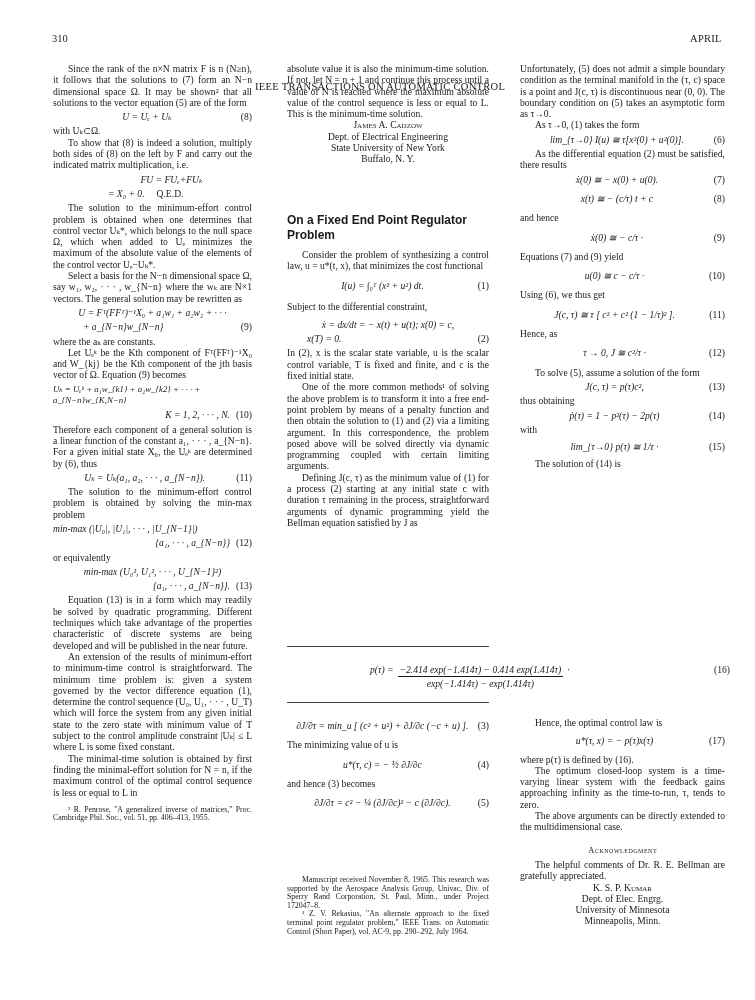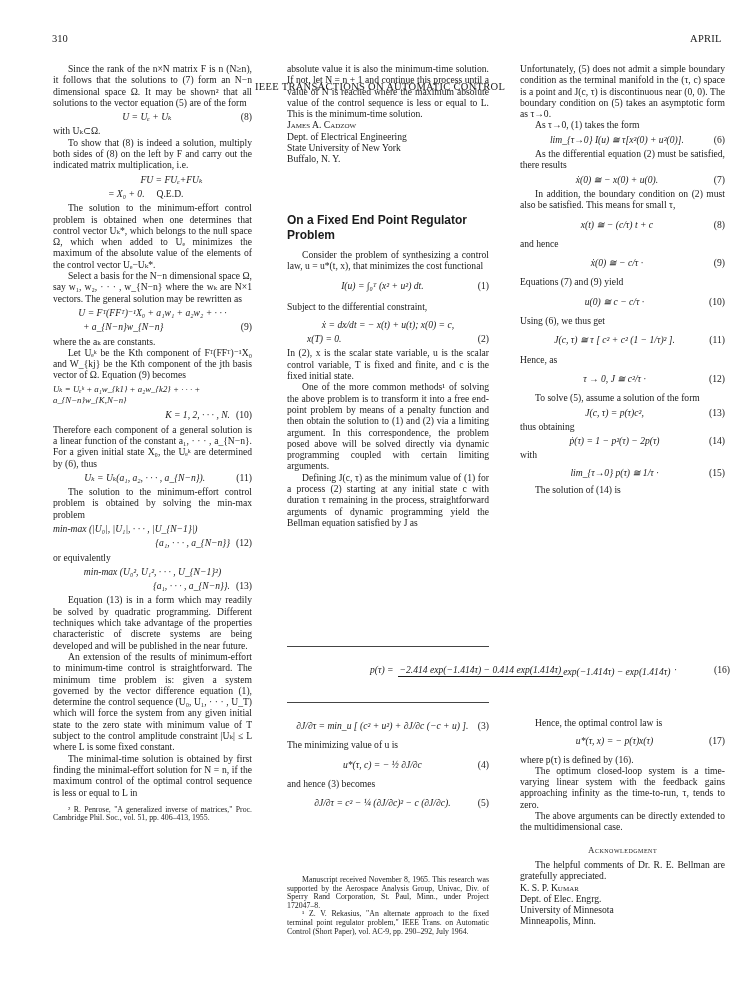--- a/index.html
+++ b/index.html
@@ -11,28 +11,28 @@
   .hdr .mo { position: absolute; left: 690px; top: 0; letter-spacing: 0.3px; }
   .col { position: absolute; top: 63px; font-size: 9.6px; line-height: 11.3px; text-align: justify; }
   .c1 { left: 53px; width: 199px; }
   .c2 { left: 287px; width: 202px; }
   .c3 { left: 520px; width: 205px; }
   p { margin: 0; }
   .ind { text-indent: 15px; }
   .eq { display: flex; justify-content: space-between; align-items: center; margin: 3px 0; font-style: italic; }
   .eq .m { flex: 1; text-align: center; }
   .eq .n { font-style: normal; }
-  .sig { text-align: left; line-height: 11.3px; }
+  .sig { text-align: center; line-height: 11.3px; }
   .sc { font-variant: small-caps; }
   .title { font-family: "Liberation Sans", "DejaVu Sans", sans-serif; font-weight: bold; font-size: 12px; line-height: 15px; margin: 48px 0 6px 0; text-align: left; }
   .fn { font-size: 7.8px; line-height: 8.6px; text-align: justify; }
   .fnwrap { position: absolute; }
   .rule { position: absolute; height: 1px; background: #444; }
   .wide { position: absolute; left: 370px; top: 664px; width: 360px; font-size: 9.6px; font-style: italic; display: flex; align-items: flex-start; }
-  .frac { display: inline-flex; flex-direction: row; align-items: center; margin: 0 4px; }
+  .frac { display: inline-flex; flex-direction: column; align-items: center; margin: 0 4px; }
   .frac .num { border-bottom: 1px solid #1a1a1a; padding: 0 2px 1px 2px; }
   .frac .den { padding-top: 1px; }
   .ack { text-align: center; font-variant: small-caps; font-size: 9px; margin: 6px 0 3px 0; letter-spacing: 0.5px; }
 </style>
 </head>
 <body>
 
 <div class="hdr">
   <span class="pg">310</span>
   <span class="jt">IEEE TRANSACTIONS ON AUTOMATIC CONTROL</span>
@@ -164,21 +164,20 @@
   <p class="ind">As τ→0, (1) takes the form</p>
   <div class="eq">
       <span class="m">lim_{τ→0} I(u) ≅ τ[x²(0) + u²(0)].</span>
       <span class="n">(6)</span>
     </div>
   <p class="ind">As the differential equation (2) must be satisfied, there results</p>
   <div class="eq">
       <span class="m">ẋ(0) ≅ − x(0) + u(0).</span>
       <span class="n">(7)</span>
     </div>
-  <p class="ind">In addition, the boundary condition on (2) must also be satisfied. This means for small τ,</p>
   <div class="eq" style="margin:8px 0">
       <span class="m">x(t) ≅ − (c/τ) t + c</span>
       <span class="n">(8)</span>
     </div>
   <p>and hence</p>
   <div class="eq" style="margin:8px 0">
       <span class="m">ẋ(0) ≅ − c/τ ·</span>
       <span class="n">(9)</span>
     </div>
   <p>Equations (7) and (9) yield</p>

